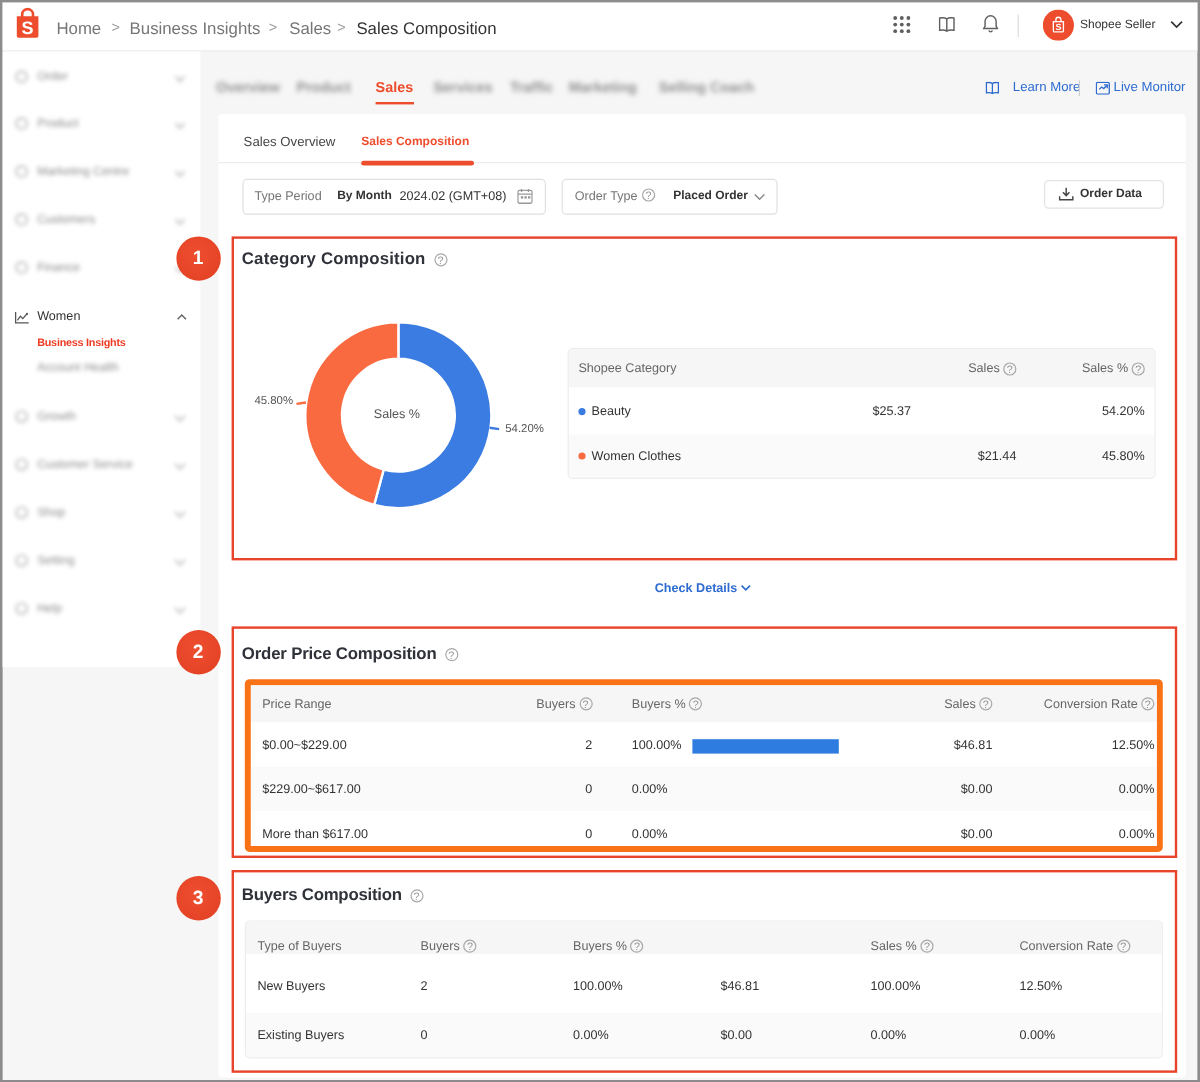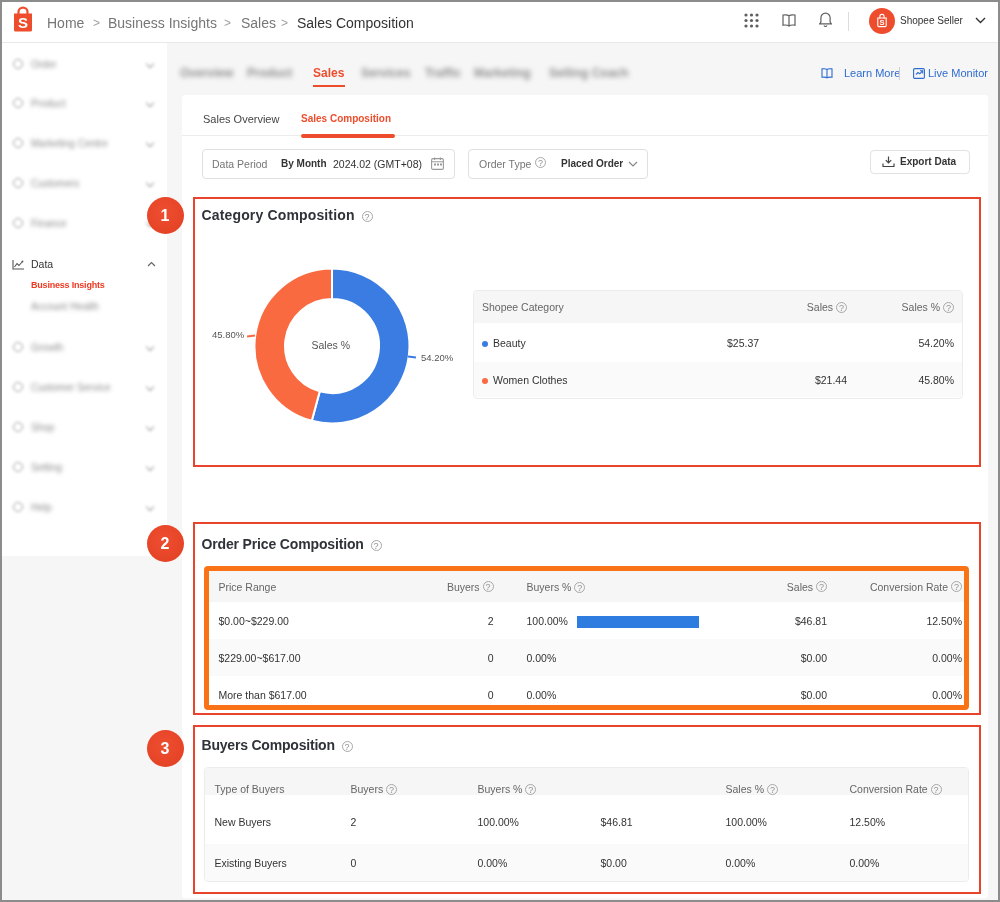--- a/index.html
+++ b/index.html
@@ -92,21 +92,21 @@
       <span class="sitem" style="left:31px;top:135px">Customers</span>
       <div class="schev" style="left:147px;top:137px"></div>
     <div class="sicon" style="left:13px;top:175px"></div>
       <span class="sitem" style="left:31px;top:175px">Finance</span>
       <div class="schev" style="left:147px;top:177px"></div>
     <svg class="abs" style="left:12px;top:217px" width="12" height="10" viewBox="0 0 12 10">
       <path d="M1 0 V9 H12" fill="none" stroke="#555" stroke-width="1.1"></path>
       <path d="M2.5 7 L5 3.5 L7 5.5 L10.5 1.5" fill="none" stroke="#555" stroke-width="1.1"></path>
       <circle cx="10.5" cy="1.5" r="0.9" fill="#555"></circle>
     </svg>
-    <span class="abs" style="left:31px;top:215px;font-size:10.5px;color:#333">Data</span>
+    <span class="abs" style="left:31px;top:215px;font-size:10.5px;color:#333">Women</span>
     <svg class="abs" style="left:147px;top:218px" width="9" height="6" viewBox="0 0 9 6">
         <path d="M1 5 L4.5 1.5 L8 5" fill="none" stroke="#666" stroke-width="1.2"></path>
       </svg>
     <span class="abs" style="left:31px;top:237px;font-size:9px;letter-spacing:-0.2px;font-weight:bold;color:#ee3a23">Business Insights</span>
     <span class="sitem" style="left:31px;top:258px">Account Health</span>
     <div class="sicon" style="left:13px;top:299px"></div>
       <span class="sitem" style="left:31px;top:299px">Growth</span>
       <div class="schev" style="left:147px;top:301px"></div>
     <div class="sicon" style="left:13px;top:339px"></div>
       <span class="sitem" style="left:31px;top:339px">Customer Service</span>
@@ -141,21 +141,21 @@
       <path d="M7 2.8 h2.7 v2.7" fill="none" stroke="#2e6cd0" stroke-width="1.1"></path>
     </svg>
   <span class="bluelink" style="left:928px">Live Monitor</span>
   <div class="card">
     <span class="abs" style="left:21px;top:17.5px;font-size:11px;color:#454545">Sales Overview</span>
     <span class="abs" style="left:119px;top:18px;font-size:10px;font-weight:bold;color:#ee4d2d">Sales Composition</span>
     <div class="abs" style="left:0;top:40px;width:806px;height:1px;background:#ececec"></div>
     <div class="abs" style="left:119px;top:39px;width:94px;height:3.5px;background:#ee4d2d;border-radius:2px"></div>
 
     <div class="abs" style="left:20px;top:54px;width:253px;height:30px;border:1px solid #e0e0e0;border-radius:4px;background:#fff"></div>
-    <span class="abs" style="left:30px;top:63px;font-size:10.5px;color:#757575">Data Period</span>
+    <span class="abs" style="left:30px;top:63px;font-size:10.5px;color:#757575">Type Period</span>
     <span class="abs" style="left:99px;top:63px;font-size:10px;font-weight:bold;color:#333">By Month</span>
     <span class="abs" style="left:151px;top:63px;font-size:10.5px;color:#333">2024.02 (GMT+08)</span>
     <svg class="abs" style="left:249px;top:62px" width="13" height="13" viewBox="0 0 13 13">
         <rect x="0.6" y="1.6" width="11.8" height="10.8" rx="1.5" fill="none" stroke="#999" stroke-width="1.1"></rect>
         <path d="M0.6 4.8 H12.4 M3.6 0.5 V3 M9.4 0.5 V3" fill="none" stroke="#999" stroke-width="1.1"></path>
         <rect x="3" y="6.5" width="2" height="2" fill="#999"></rect>
         <rect x="6" y="6.5" width="2" height="2" fill="#999"></rect>
         <rect x="9" y="6.5" width="2" height="2" fill="#999"></rect>
       </svg>
     <div class="abs" style="left:286px;top:54px;width:180px;height:30px;border:1px solid #e0e0e0;border-radius:4px;background:#fff"></div>
@@ -163,21 +163,21 @@
     <span class="hq" style="left:353px;top:62px">?</span>
     <span class="abs" style="left:379px;top:63px;font-size:10px;font-weight:bold;color:#333">Placed Order</span>
     <svg class="abs" style="left:446px;top:66px" width="10" height="7" viewBox="0 0 10 7">
         <path d="M1 1 L5 5 L9 1" fill="none" stroke="#888" stroke-width="1.2"></path>
       </svg>
     <div class="abs" style="left:688px;top:55px;width:100px;height:24px;border:1px solid #e2e2e2;border-radius:4px;background:#fff"></div>
     <svg class="abs" style="left:700px;top:61px" width="13" height="12" viewBox="0 0 13 12">
         <path d="M6.5 0.5 V6.5 M3.8 4.2 L6.5 7 L9.2 4.2" fill="none" stroke="#444" stroke-width="1.2"></path>
         <path d="M1 7.5 V10.5 H12 V7.5" fill="none" stroke="#444" stroke-width="1.2"></path>
       </svg>
-    <span class="abs" style="left:718px;top:61px;font-size:10px;font-weight:bold;color:#333">Export Data</span>
+    <span class="abs" style="left:718px;top:61px;font-size:10px;font-weight:bold;color:#333">Order Data</span>
 
     <div class="redbox" style="top:102px;height:270px"></div>
     <div class="abs" style="left:19.5px;top:112px;font-size:14px;font-weight:bold;letter-spacing:0.15px;color:#30323a">Category Composition <span class="qm" style="margin-left:3px">?</span></div>
     <svg class="abs" style="left:70px;top:171px" width="160" height="160" viewBox="0 0 160 160">
       <path d="M80.00 2.50 A77.5 77.5 0 1 1 59.78 154.82 L67.74 125.37 A47.0 47.0 0 1 0 80.00 33.00 Z" fill="#3a7ce2" stroke="#fff" stroke-width="2"></path>
       <path d="M59.78 154.82 A77.5 77.5 0 0 1 80.00 2.50 L80.00 33.00 A47.0 47.0 0 0 0 67.74 125.37 Z" fill="#fa6a40" stroke="#fff" stroke-width="2"></path>
     </svg>
     <span class="abs" style="left:129.5px;top:244px;font-size:10.5px;color:#555">Sales %</span>
     <span class="abs" style="left:30px;top:234px;font-size:9.5px;color:#555">45.80%</span>
     <div class="abs" style="left:65px;top:239.5px;width:8px;height:1.5px;background:#fa6a40;transform:rotate(-8deg)"></div>
@@ -193,20 +193,23 @@
         <div style="flex:1"><span style="display:inline-block;width:6px;height:6px;border-radius:50%;background:#3a7ce2;margin-right:5px"></span>Beauty</div>
         <div style="width:120px;text-align:left">$25.37</div>
         <div style="width:107px;text-align:right">54.20%</div>
       </div>
       <div style="display:flex;height:35px;background:#fafafa;align-items:center;padding:0 8px 0 8px;font-size:10.5px;color:#333">
         <div style="flex:1"><span style="display:inline-block;width:6px;height:6px;border-radius:50%;background:#fa6a40;margin-right:5px"></span>Women Clothes</div>
         <div style="width:120px;text-align:right">$21.44</div>
         <div style="width:107px;text-align:right">45.80%</div>
       </div>
     </div>
+    <div class="abs" style="left:1px;top:388.5px;width:806px;text-align:center;font-size:10.5px;font-weight:bold;color:#2e6cd0">Check Details <svg width="9" height="6" viewBox="0 0 9 6" style="display:inline-block">
+          <path d="M1 1 L4.5 4.5 L8 1" fill="none" stroke="#2e6cd0" stroke-width="1.4"></path>
+        </svg></div>
 
     <div class="redbox" style="top:427px;height:193px"></div>
     <div class="abs" style="left:19.5px;top:441px;font-size:14px;font-weight:bold;letter-spacing:-0.15px;color:#30323a">Order Price Composition <span class="qm" style="margin-left:3px">?</span></div>
     <div class="abs" style="left:21.5px;top:471px;width:765px;height:144px;border:5px solid #f97316;border-radius:4px;overflow:hidden">
       <div style="position:relative;height:31px;background:#f6f6f6;font-size:10.5px;color:#666">
         <span class="abs" style="left:10px;top:10px">Price Range</span>
         <div class="abs" style="left:0;top:10px;width:285px;display:flex;justify-content:flex-end">Buyers&nbsp;<span class="qm">?</span></div>
         <div class="abs" style="left:318px;top:10px">Buyers %&nbsp;<span class="qm" style="vertical-align:0px">?</span></div>
         <div class="abs" style="left:0;top:10px;width:618.5px;display:flex;justify-content:flex-end">Sales&nbsp;<span class="qm">?</span></div>
         <div class="abs" style="left:0;top:10px;width:753.5px;display:flex;justify-content:flex-end">Conversion Rate&nbsp;<span class="qm">?</span></div>

